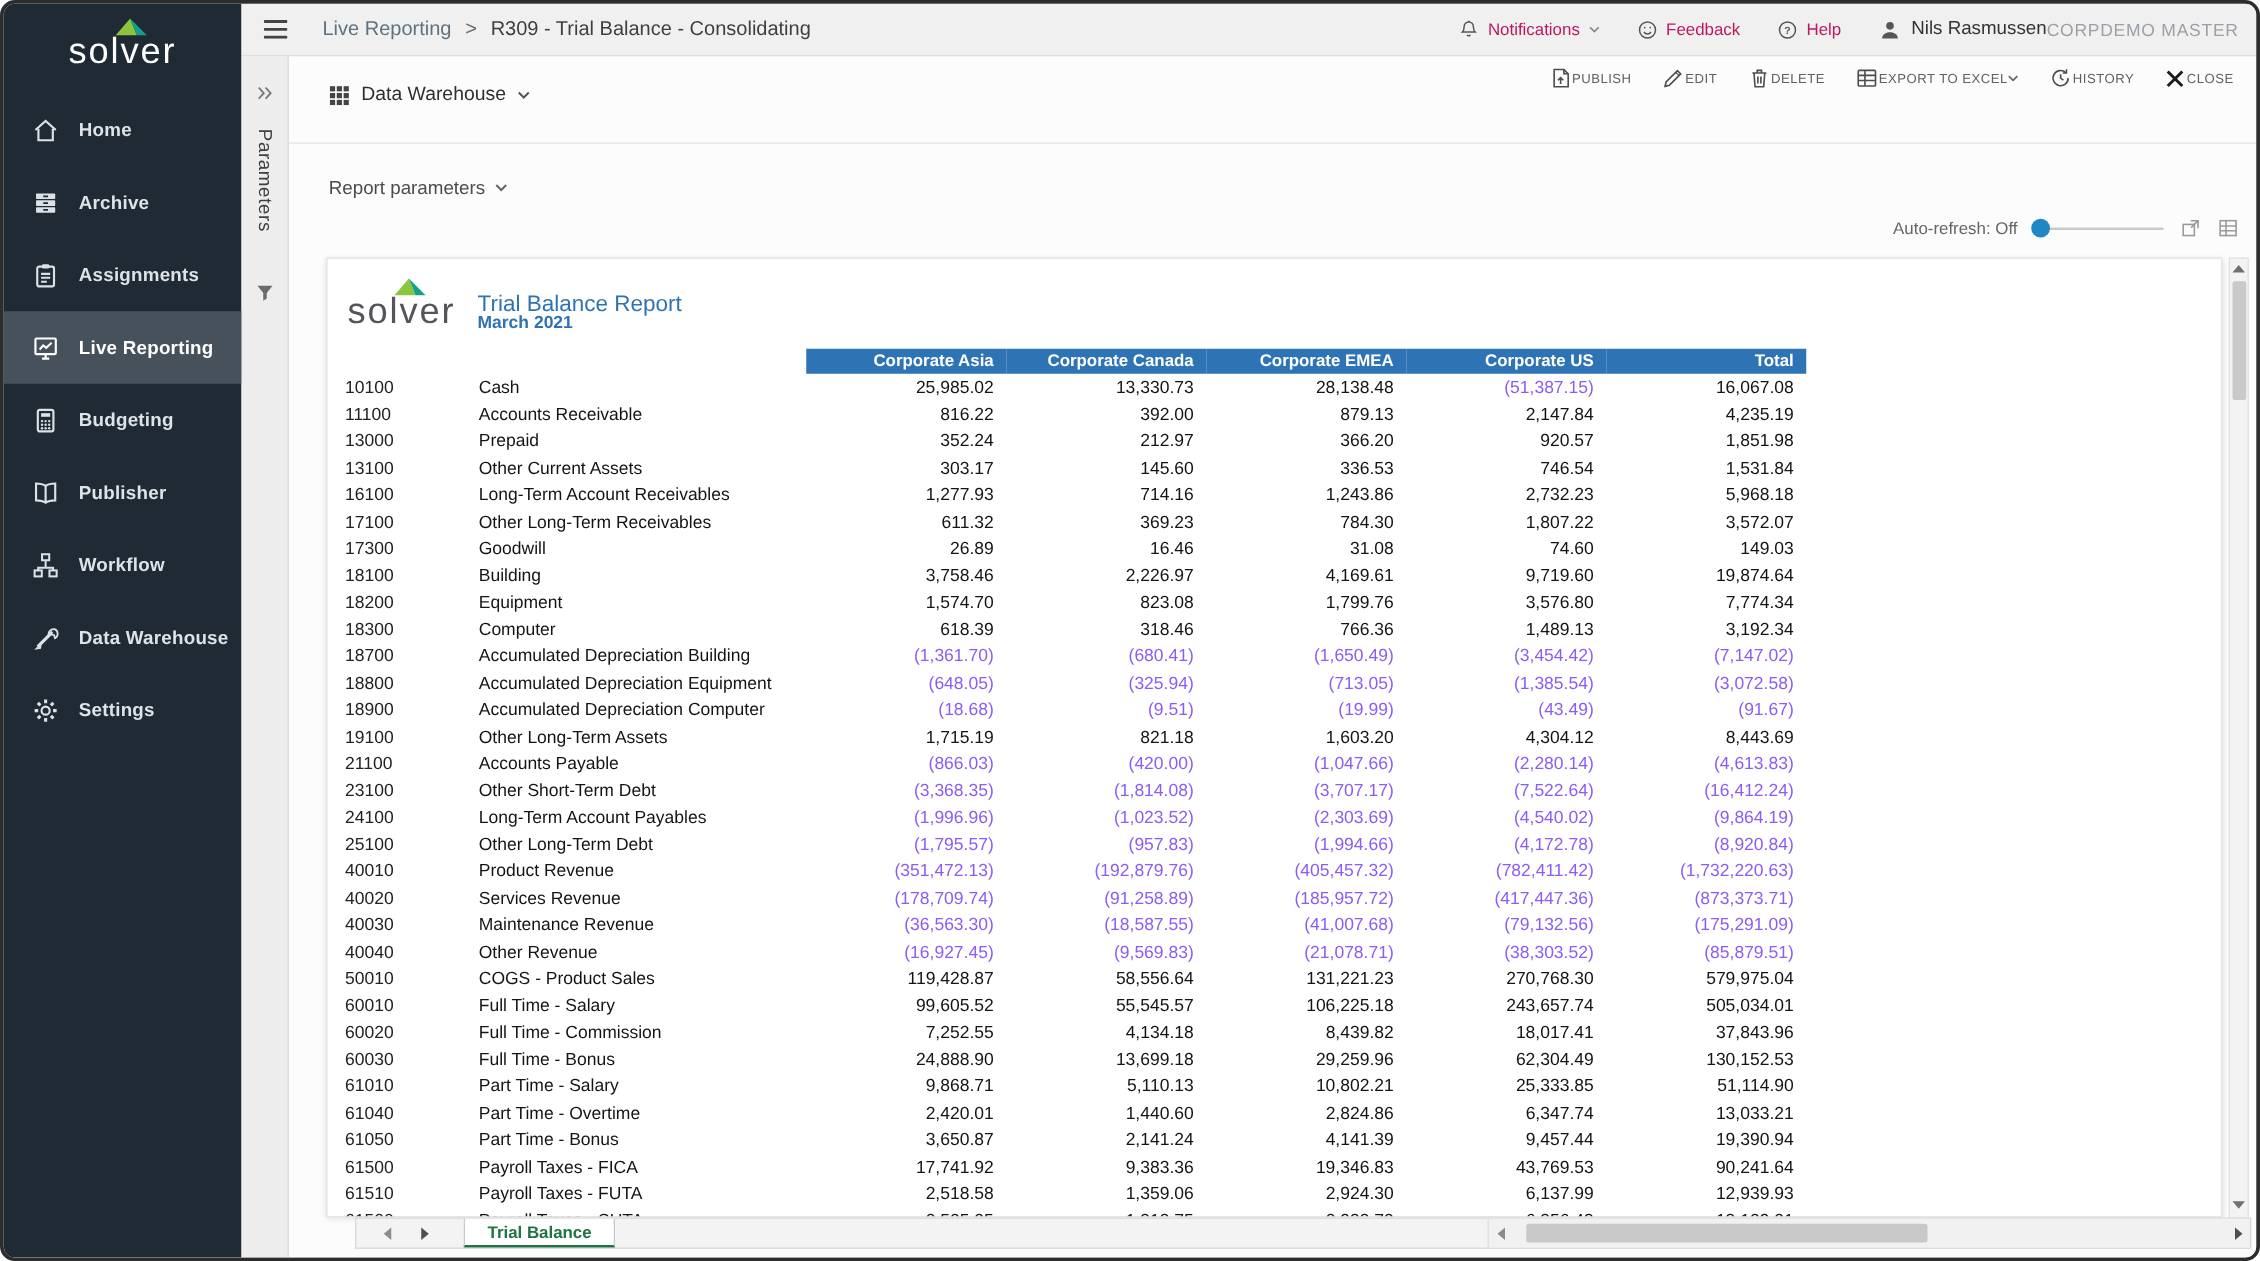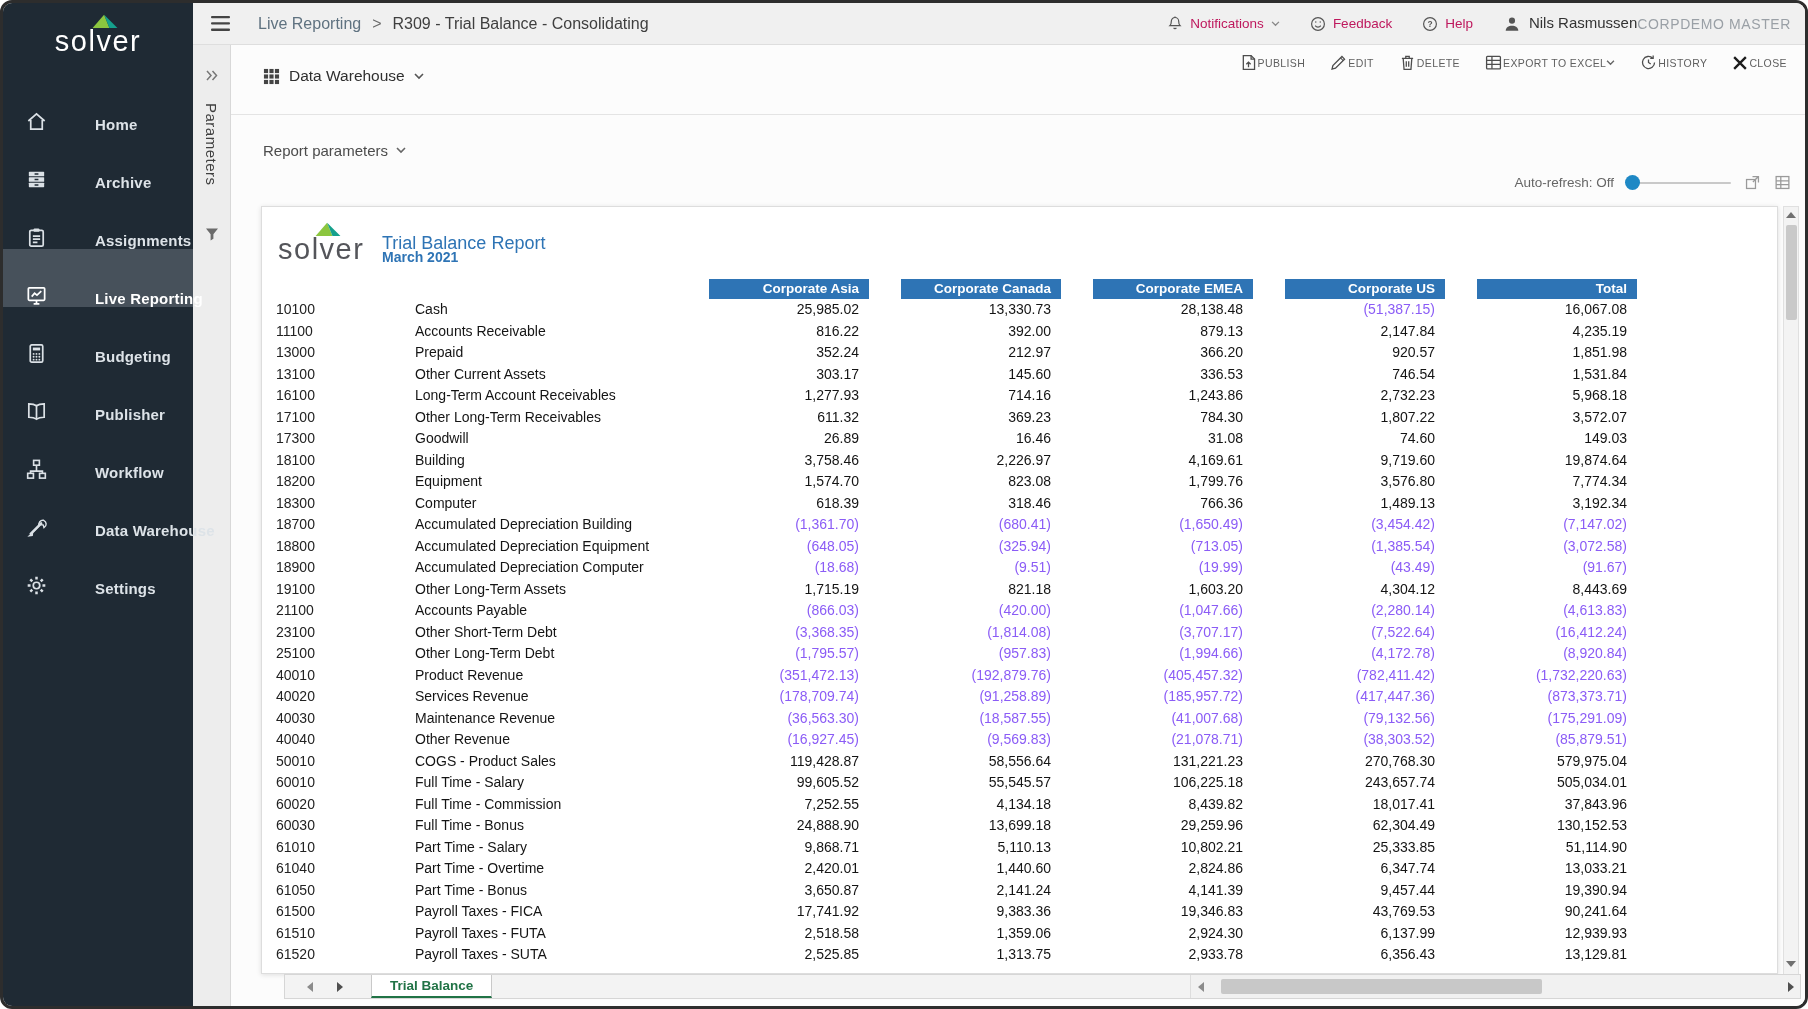--- a/index.html
+++ b/index.html
@@ -6,21 +6,21 @@
   html,body { background:#ffffff; font-family:"Liberation Sans","DejaVu Sans",sans-serif; }
   .window { position:relative; width:1808px; height:1009px; border:3px solid #2d2d2d; border-radius:12px;
             overflow:hidden; background:#fbfbfb; }
 
   
   .sidebar { position:absolute; left:0; top:0; bottom:0; width:190px; background:#1f2a34; z-index:5; }
   .logo { display:flex; flex-direction:column; align-items:center; padding-top:10px; height:72px; }
   .logo-mark { width:30px; height:16px; margin-bottom:-2px; margin-left:14px; }
   .logo-text { color:#ffffff; font-size:29px; font-weight:400; letter-spacing:1.5px; line-height:1; }
   .nav { position:absolute; top:72px; left:0; right:0; }
-  .nav-item { display:flex; align-items:flex-end; height:58px; padding-left:22px; cursor:pointer;gap:32px; }
+  .nav-item { display:flex; align-items:center; height:58px; padding-left:22px; cursor:pointer; }
   .nav-item.active { background:#47515b; }
   .nav-icon { width:23px; height:23px; margin-right:15px; flex:0 0 auto; }
   .nav-icon svg { width:100%; height:100%; }
   .nav-label { color:#dde3e8; font-size:15px; font-weight:600; letter-spacing:.2px; white-space:nowrap; }
   .nav-item.active .nav-label { color:#ffffff; }
 
   
   .topbar { position:absolute; left:190px; top:0; right:0; height:42px; background:#f0f0f0;
             border-bottom:1px solid #dedede; display:flex; align-items:center; z-index:4; }
   .hamburger { margin-left:18px; cursor:pointer; display:flex; }
@@ -59,21 +59,21 @@
   .ar-knob { position:absolute; left:-2px; top:-6.5px; width:15px; height:15px; border-radius:50%; background:#1e88c5; }
 
   
   .card { position:absolute; left:30px; top:161px; width:1517px; height:768px; background:#ffffff;
           border:1px solid #dddddd; box-shadow:0 1px 5px rgba(0,0,0,.12); overflow:hidden; }
   .r-logo { position:absolute; left:16px; top:14px; display:flex; flex-direction:column; align-items:center; }
   .r-logo .logo-text { color:#54555a; }
   .r-title { position:absolute; left:120px; top:26px; font-size:18px; font-weight:normal; color:#2e74b5; }
   .r-subtitle { position:absolute; left:120px; top:42px; font-size:14px; font-weight:bold; color:#2e74b5; }
   .rtable { position:absolute; left:14px; top:72px; width:1169px; }
-  .thead, .trow { display:grid; grid-template-columns:107px 262px repeat(5,160px);gap:32px; }
+  .thead, .trow { display:grid; grid-template-columns:107px 262px repeat(5,160px); }
   .thead { height:20px; line-height:20px; }
   .hspacer { background:transparent; }
   .hcell { background:#2e74b5; color:#fff; font-weight:bold; font-size:13.5px; text-align:right; padding-right:10px; white-space:nowrap; }
   .trow { height:21.5px; line-height:21.5px; font-size:14px; color:#141414; }
   .c-acct { text-align:left; color:#222; }
   .c-name { text-align:left; white-space:nowrap; overflow:hidden; }
   .c-val { text-align:right; padding-right:10px; white-space:nowrap; }
   .c-val.neg { color:#8b5cf6; }
 
   
@@ -545,20 +545,29 @@
             <div class="trow">
               <div class="c-acct">23100</div>
               <div class="c-name">Other Short-Term Debt</div>
               <div class="c-val neg">(3,368.35)</div>
               <div class="c-val neg">(1,814.08)</div>
               <div class="c-val neg">(3,707.17)</div>
               <div class="c-val neg">(7,522.64)</div>
               <div class="c-val neg">(16,412.24)</div>
             </div>
             <div class="trow">
+              <div class="c-acct">24100</div>
+              <div class="c-name">Long-Term Account Payables</div>
+              <div class="c-val neg">(1,996.96)</div>
+              <div class="c-val neg">(1,023.52)</div>
+              <div class="c-val neg">(2,303.69)</div>
+              <div class="c-val neg">(4,540.02)</div>
+              <div class="c-val neg">(9,864.19)</div>
+            </div>
+            <div class="trow">
               <div class="c-acct">25100</div>
               <div class="c-name">Other Long-Term Debt</div>
               <div class="c-val neg">(1,795.57)</div>
               <div class="c-val neg">(957.83)</div>
               <div class="c-val neg">(1,994.66)</div>
               <div class="c-val neg">(4,172.78)</div>
               <div class="c-val neg">(8,920.84)</div>
             </div>
             <div class="trow">
               <div class="c-acct">40010</div>

